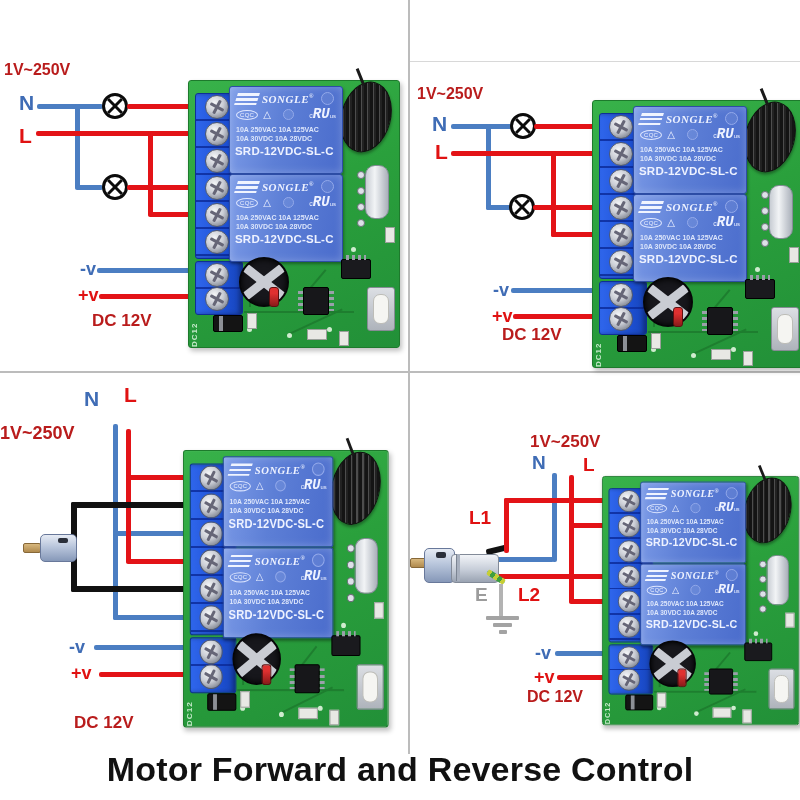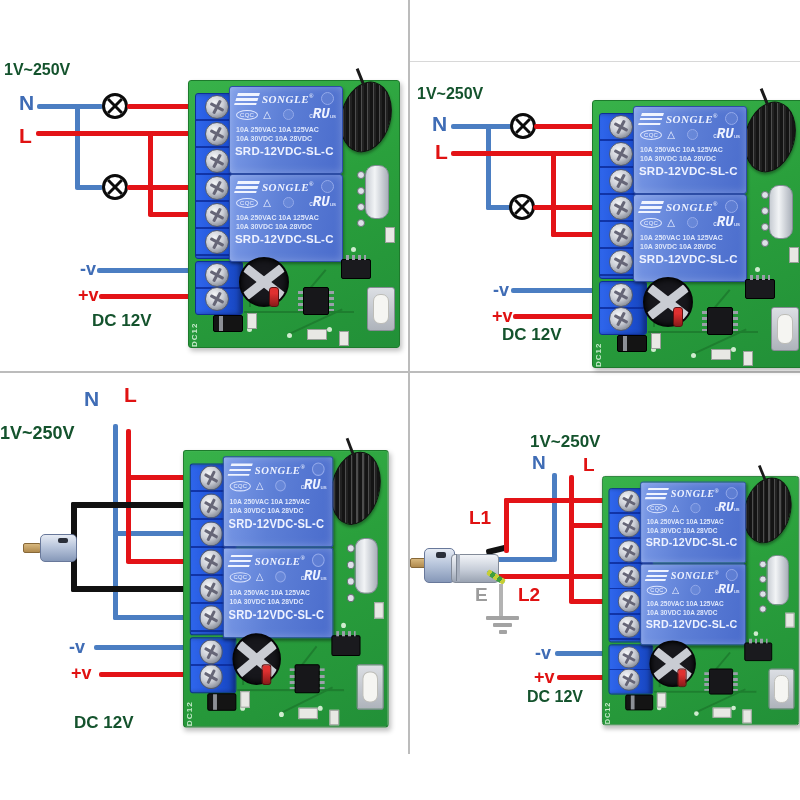--- a/index.html
+++ b/index.html
@@ -1,20 +1,20 @@
 <!DOCTYPE html>
 <html><head>
 <meta charset="utf-8">
 <style>
   html,body{margin:0;padding:0;background:#fff;}
   .stage{position:relative;width:800px;height:800px;background:#fff;overflow:hidden;
          font-family:"Liberation Sans","DejaVu Sans",sans-serif;}
   .panel{position:absolute;left:0;top:0;width:800px;height:800px;}
   .divider{position:absolute;background:#bcbcbc;}
-  .lbl{position:absolute;font-weight:bold;white-space:nowrap;line-height:1.05;color:#14532d;}
+  .lbl{position:absolute;font-weight:bold;white-space:nowrap;line-height:1.05;color:#b91c1c;}
   .lblue{color:#3f6cb5;} .lred{color:#e01212;} .lgrey{color:#9c9c9c;}
   .fs16{font-size:16px;} .fs17{font-size:17px;} .fs18{font-size:18px;} .fs19{font-size:19px;} .fs21{font-size:21px;}
   .w{position:absolute;border-radius:2px;}
   .wr{background:#e31317;} .wb{background:#4b7ec2;} .wk{background:#111;}
   .h5{height:5px;} .v5{width:5px;} .h6{height:6px;} .v6{width:6px;}
   .lamp{position:absolute;width:26px;height:26px;border:3.5px solid #0b0b0b;border-radius:50%;
         background:#fff;box-sizing:border-box;overflow:hidden;}
   .lamp::before,.lamp::after{content:"";position:absolute;left:50%;top:50%;width:26px;height:3px;background:#0b0b0b;}
   .lamp::before{transform:translate(-50%,-50%) rotate(45deg);}
   .lamp::after{transform:translate(-50%,-50%) rotate(-45deg);}
@@ -539,13 +539,14 @@
     <div class="led"></div>
     <div class="smd" style="left:58px;top:232px;width:8px;height:14px;"></div>
     <div class="smd" style="left:118px;top:248px;width:18px;height:9px;"></div>
     <div class="smd" style="left:150px;top:250px;width:8px;height:13px;"></div>
     <div class="smd" style="left:196px;top:146px;width:8px;height:14px;"></div>
     <div class="silk">DC12</div>
   </div>
 </div>
   </div>
 
+  <div class="title">Motor Forward and Reverse Control</div>
 </div>
 
 </body></html>

